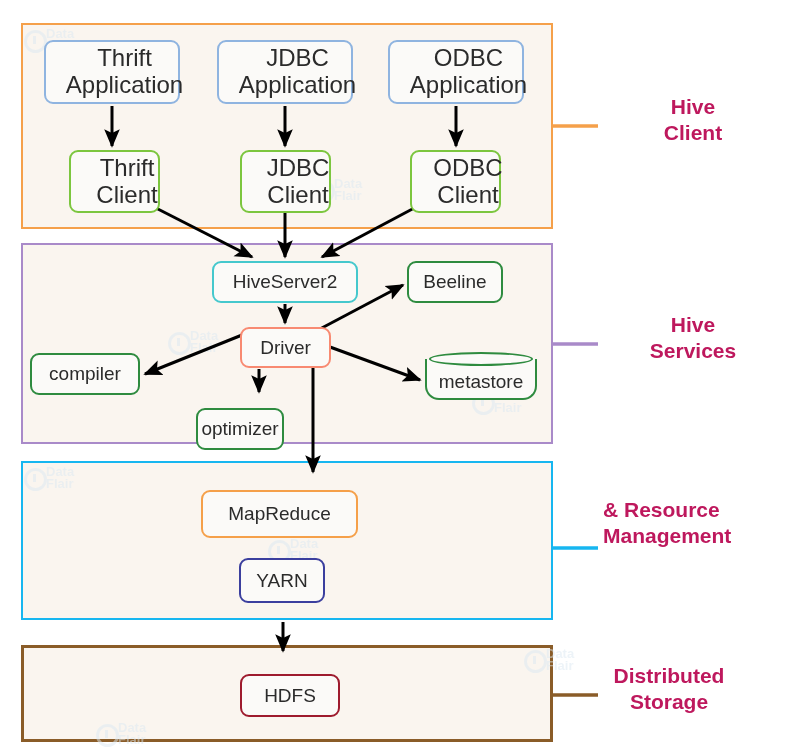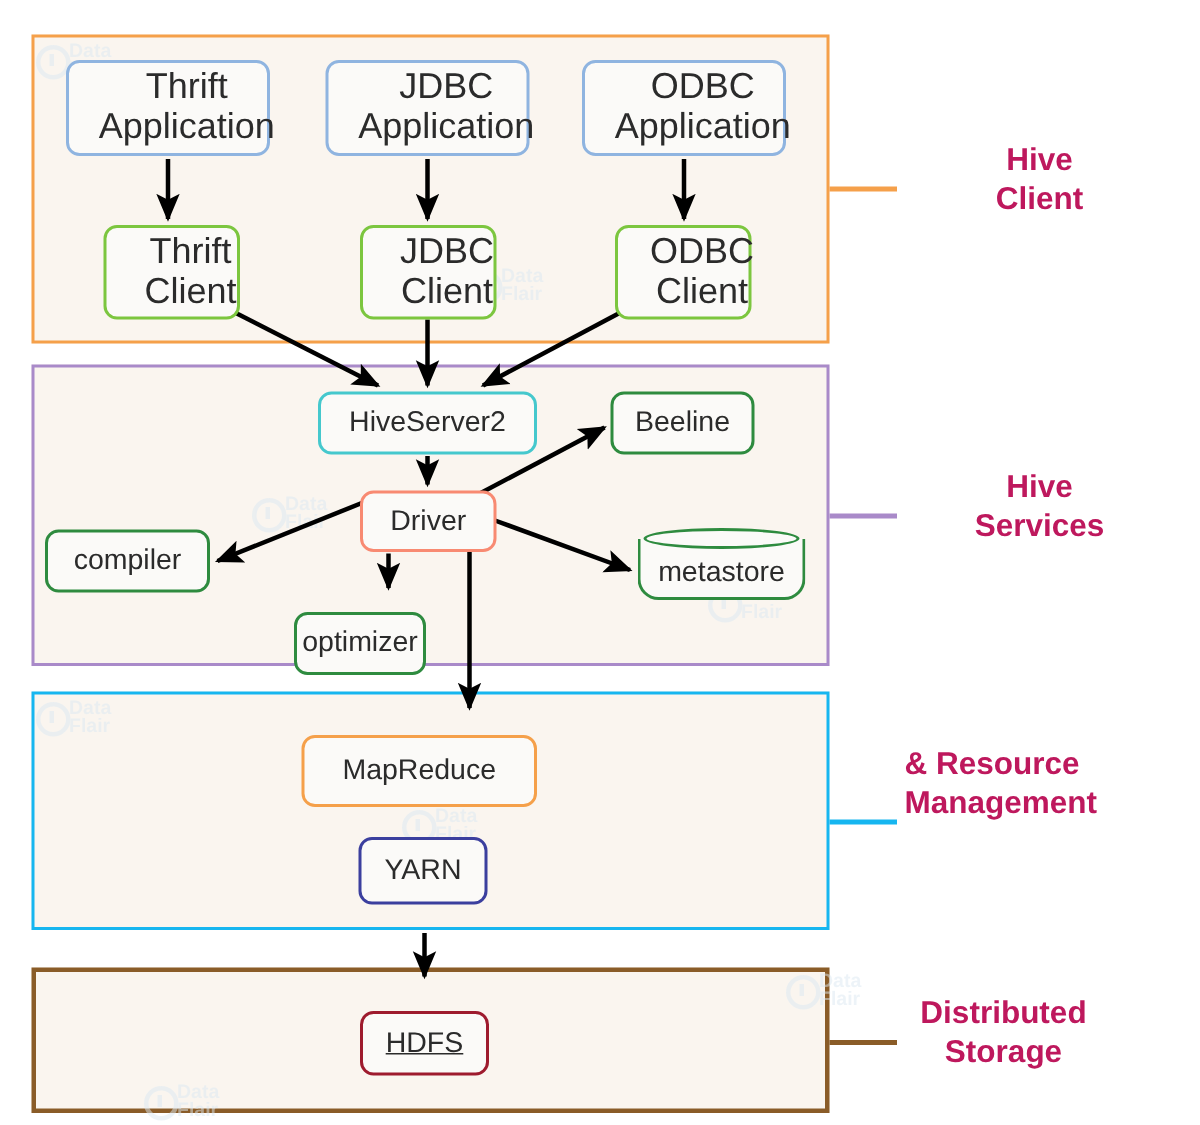--- a/index.html
+++ b/index.html
@@ -277,21 +277,21 @@
   </div>
   <div class="node" style="left: 196px; top: 396px; width: 88px; height: 42px; border-color: rgb(46, 139, 63); margin-top: 12px;">
     <span>optimizer</span>
   </div>
   <div class="node" style="left: 201px; top: 490px; width: 157px; height: 48px; border-color: rgb(245, 160, 74);">
     <span>MapReduce</span>
   </div>
   <div class="node" style="left: 239px; top: 558px; width: 86px; height: 45px; border-color: rgb(59, 63, 158);">
     <span>YARN</span>
   </div>
-  <div class="node" style="left: 240px; top: 674px; width: 86px; height: 43px; border-color: rgb(158, 27, 46); text-decoration: underline;">
+  <div class="node" style="left: 240px; top: 674px; width: 100px; height: 43px; border-color: rgb(158, 27, 46);">
     <span>HDFS</span>
   </div>
 
   <div class="node-cyl" style="left: 425px; top: 352px; width: 112px; height: 48px;">
     <div class="cyl-body" style="border-color: rgb(46, 139, 63);">
       <span>metastore</span>
     </div>
     <div class="cyl-top" style="border-color: rgb(46, 139, 63);"></div>
   </div>
 

